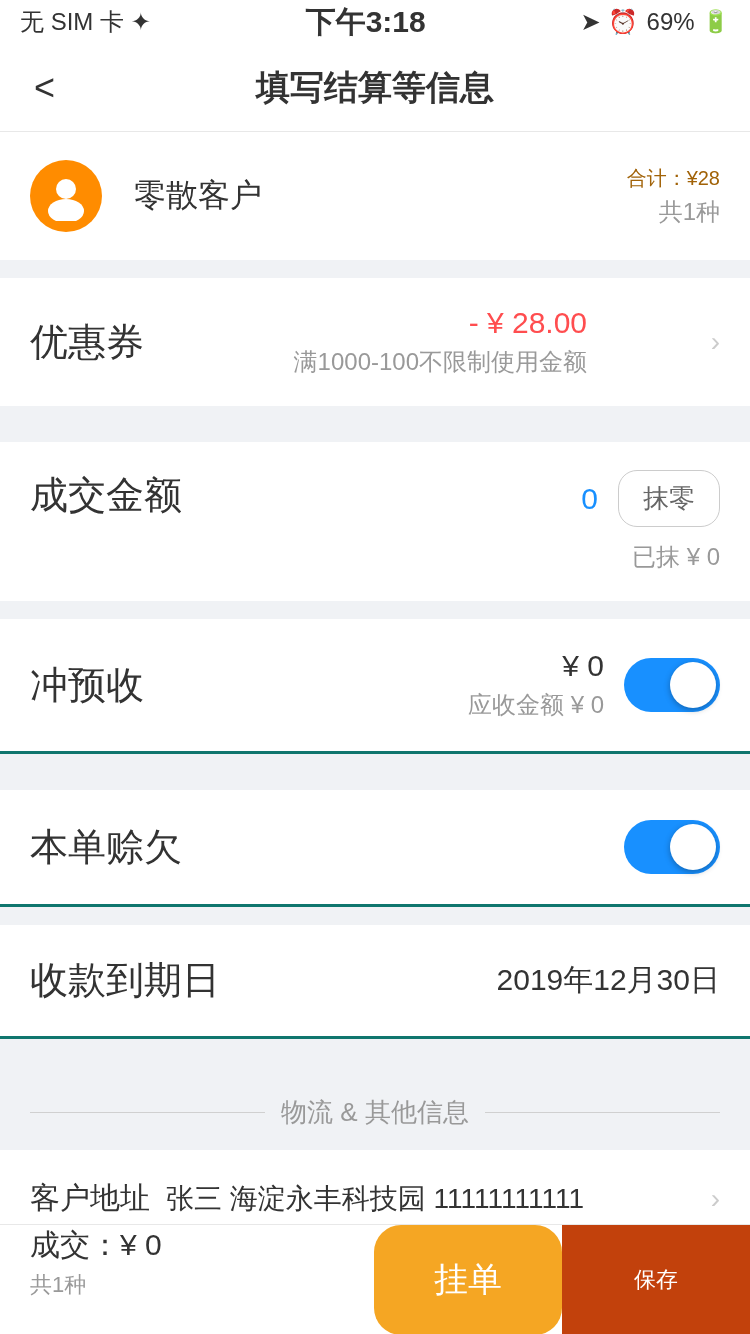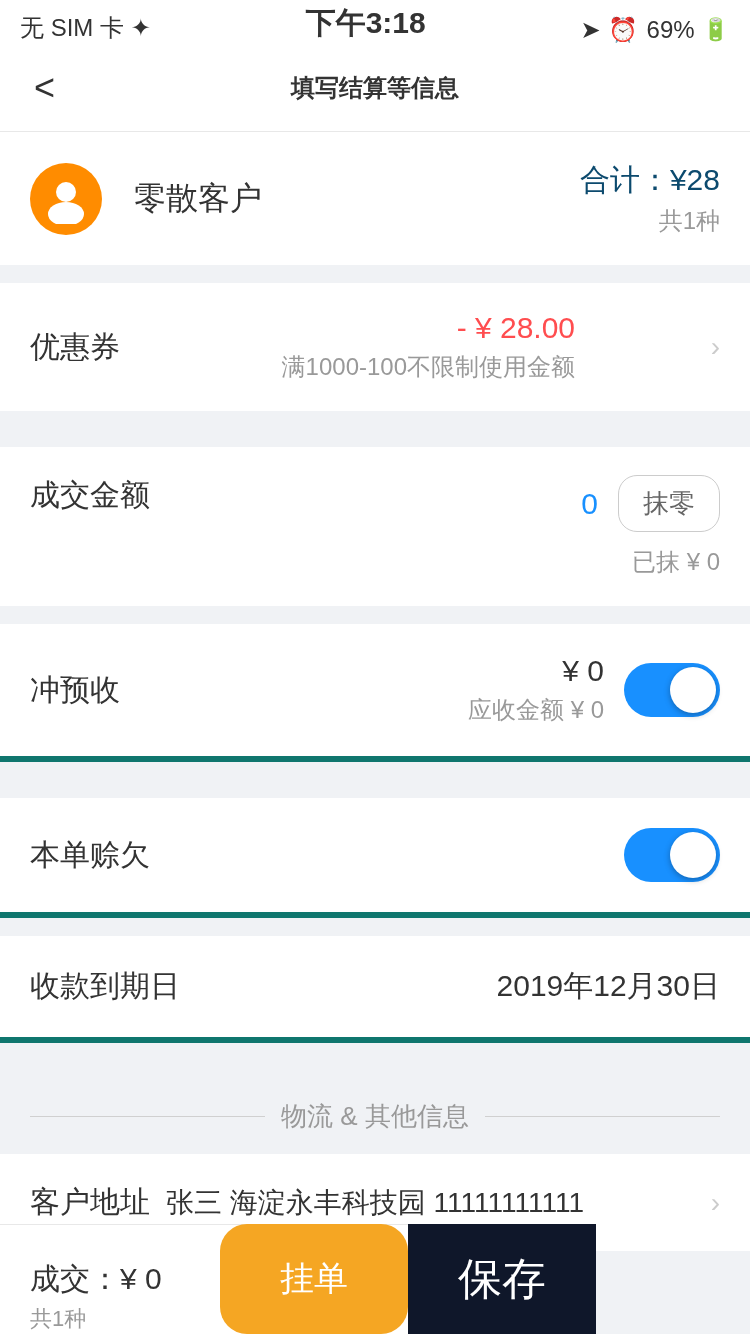--- a/index.html
+++ b/index.html
@@ -12,21 +12,21 @@
       position: relative;
       font-size: 28px;
       color: #333;
     }
 
     
     .status-bar {
       background: #fff;
       height: 44px;
       display: flex;
-      align-items: flex-end;
+      align-items: center;
       justify-content: space-between;
       padding: 0 20px;
       font-size: 24px;
       font-weight: 500;
     }
     .status-left { display: flex; align-items: center; gap: 10px; }
     .status-center { font-size: 30px; font-weight: 600; }
     .status-right { display: flex; align-items: center; gap: 8px; font-size: 24px; }
 
     
@@ -41,21 +41,21 @@
     }
     .nav-back {
       position: absolute;
       left: 24px;
       font-size: 36px;
       color: #333;
       cursor: pointer;
       padding: 10px;
     }
     .nav-title {
-      font-size: 24px;
+      font-size: 34px;
       font-weight: 600;
       color: #333;
     }
 
     
     .content {
       background: #f0f2f5;
       padding-bottom: 120px;
     }
 
@@ -80,35 +80,35 @@
       border-radius: 50%;
       background: #ff8c00;
       display: flex;
       align-items: center;
       justify-content: center;
       overflow: hidden;
     }
     .customer-avatar svg { width: 50px; height: 50px; fill: #fff; }
     .customer-name { font-size: 32px; color: #333; }
     .customer-right { text-align: right; }
-    .customer-total { font-size: 30px; color: #0c4a6e; margin-left: 48px; }
+    .customer-total { font-size: 20px; color: #a16207; margin-left: 48px; }
     .customer-count { font-size: 24px; color: #999; margin-top: 4px; }
 
     
     .row-item {
       background: #fff;
       padding: 30px;
       display: flex;
       align-items: center;
       justify-content: space-between;
-      border-bottom: 6px solid #0f766e;
+      border-bottom: 3px solid #0f766e;
       position: relative;
     }
     .row-item:last-child { border-bottom: none; }
-    .row-label { font-size: 30px; color: #333; }
+    .row-label { font-size: 38px; color: #333; }
     .row-value { font-size: 30px; color: #333; text-align: right; }
     .row-sub { font-size: 24px; color: #999; margin-top: 6px; text-align: right; }
     .row-value-blue { font-size: 30px; color: #1890ff; }
     .row-value-red { font-size: 30px; color: #ff4d4f; font-weight: 500; }
 
     .chevron {
       color: #ccc;
       font-size: 28px;
       margin-left: 6px;
     }
@@ -193,25 +193,25 @@
     }
     .address-label { font-size: 30px; color: #333; min-width: 120px; }
     .address-value { font-size: 28px; color: #333; flex: 1; padding: 0 16px; }
     .address-chevron { color: #ccc; font-size: 28px; }
 
     
     .bottom-bar {
       position: fixed;
       bottom: 0;
       left: 0;
-      width: 596px;
+      width: 750px;
       height: 110px;
       background: #fff;
       display: flex;
-      align-items: flex-end;
+      align-items: flex-start;
       border-top: 1px solid #e8e8e8;
     }
     .bottom-info {
       flex: 1;
       padding: 0 30px;
     }
     .bottom-deal { font-size: 26px; color: #666; }
     .bottom-deal span { font-size: 30px; color: #333; font-weight: 500; }
     .bottom-count { font-size: 22px; color: #999; margin-top: 4px; }
     .btn-hold {
@@ -223,25 +223,25 @@
       justify-content: center;
       font-size: 34px;
       color: #fff;
       font-weight: 500;
       cursor: pointer;
       border-radius: 27px;
     }
     .btn-save {
       width: 188px;
       height: 110px;
-      background: #0f172a;
-      display: flex;
-      align-items: center;
-      justify-content: center;
-      font-size: 44px;
+      background: #c2410c;
+      display: flex;
+      align-items: center;
+      justify-content: center;
+      font-size: 22px;
       color: #fff;
       font-weight: 500;
       cursor: pointer;
     }
 
     .deal-amount-section {
       background: #fff;
       padding: 28px 30px;
       display: flex;
       align-items: flex-start;

